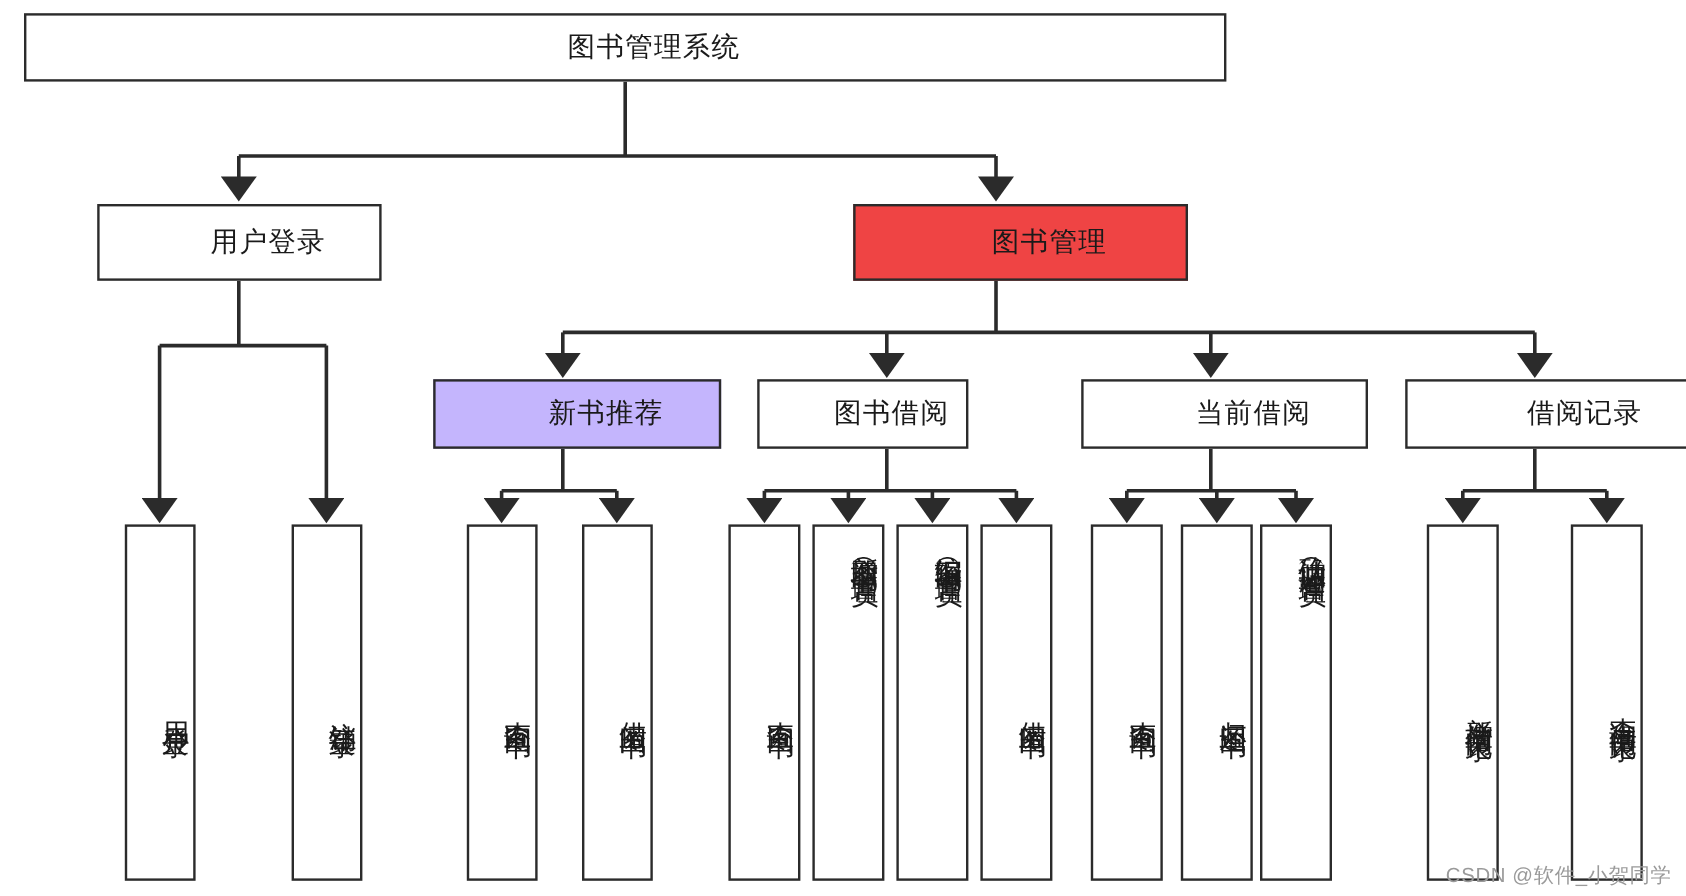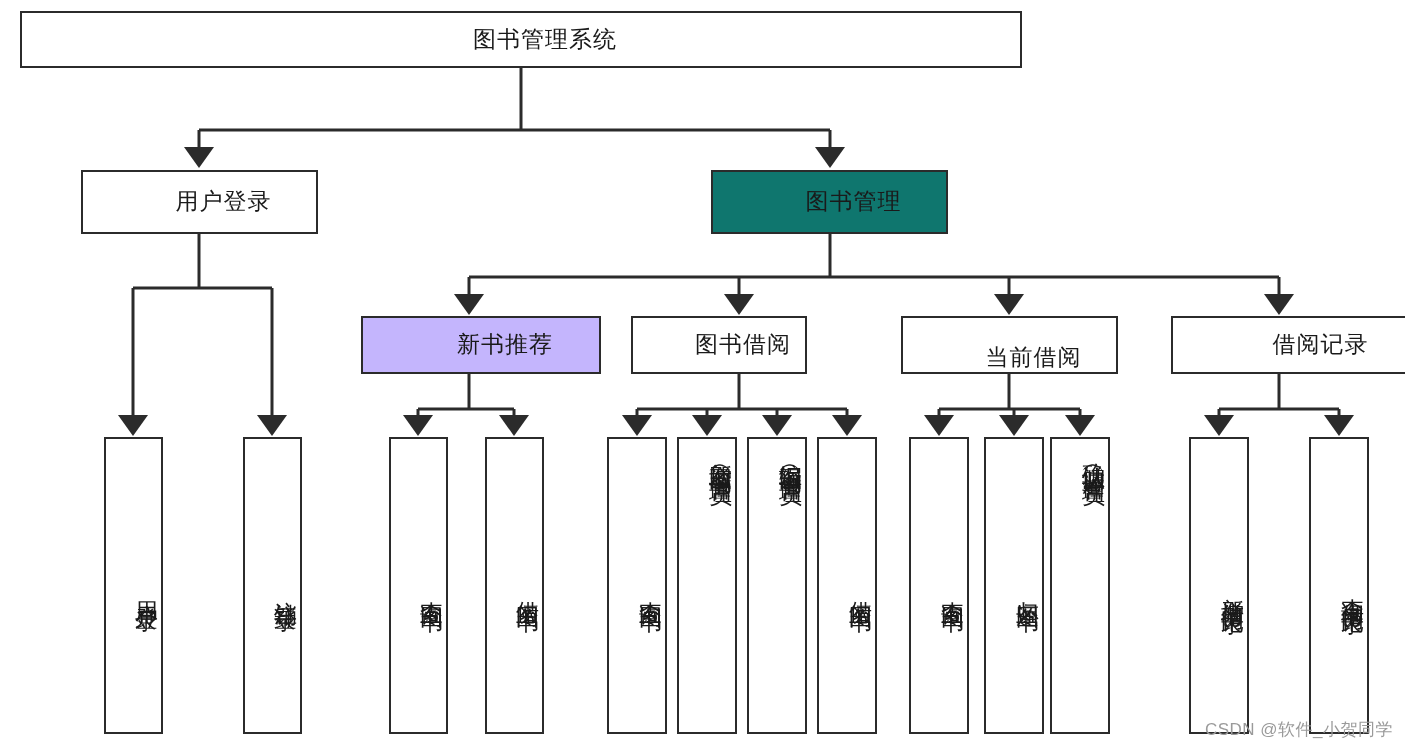--- a/index.html
+++ b/index.html
@@ -124,31 +124,31 @@
     </g>
   </svg>
 
   <div class="node horiz" style="left: 20px; top: 11px; width: 1002px; height: 57px; border-color: rgb(43, 43, 43); background: rgb(255, 255, 255); color: rgb(26, 26, 26);">
     <span>图书管理系统</span>
   </div>
 
   <div class="node horiz" style="left: 81px; top: 170px; width: 237px; height: 64px; border-color: rgb(43, 43, 43); background: rgb(255, 255, 255); color: rgb(26, 26, 26);">
     <span>用户登录</span>
   </div>
-  <div class="node horiz" style="left: 711px; top: 170px; width: 237px; height: 64px; border-color: rgb(43, 43, 43); background: #0f766e; color: rgb(26, 26, 26);">
+  <div class="node horiz" style="left: 711px; top: 170px; width: 279px; height: 64px; border-color: rgb(43, 43, 43); background: #ef4444; color: rgb(26, 26, 26);">
     <span>图书管理</span>
   </div>
 
   <div class="node horiz" style="left: 361px; top: 316px; width: 240px; height: 58px; border-color: rgb(43, 43, 43); background: #c4b5fd; color: rgb(26, 26, 26);">
     <span>新书推荐</span>
   </div>
   <div class="node horiz" style="left: 631px; top: 316px; width: 176px; height: 58px; border-color: rgb(43, 43, 43); background: rgb(255, 255, 255); color: rgb(26, 26, 26);">
     <span>图书借阅</span>
   </div>
-  <div class="node horiz" style="left: 901px; top: 316px; width: 217px; height: 58px; border-color: rgb(43, 43, 43); background: rgb(255, 255, 255); color: rgb(26, 26, 26); align-items: flex-end;">
+  <div class="node horiz" style="left: 901px; top: 316px; width: 239px; height: 58px; border-color: rgb(43, 43, 43); background: rgb(255, 255, 255); color: rgb(26, 26, 26);">
     <span>当前借阅</span>
   </div>
   <div class="node horiz" style="left: 1171px; top: 316px; width: 251px; height: 58px; border-color: rgb(43, 43, 43); background: rgb(255, 255, 255); color: rgb(26, 26, 26);">
     <span>借阅记录</span>
   </div>
 
   <div class="node vert" style="left: 104px; top: 437px; width: 59px; height: 297px; border-color: rgb(43, 43, 43); background: rgb(255, 255, 255); color: rgb(26, 26, 26);">
     <span>用户登录</span>
   </div>
   <div class="node vert" style="left: 243px; top: 437px; width: 59px; height: 297px; border-color: rgb(43, 43, 43); background: rgb(255, 255, 255); color: rgb(26, 26, 26);">

